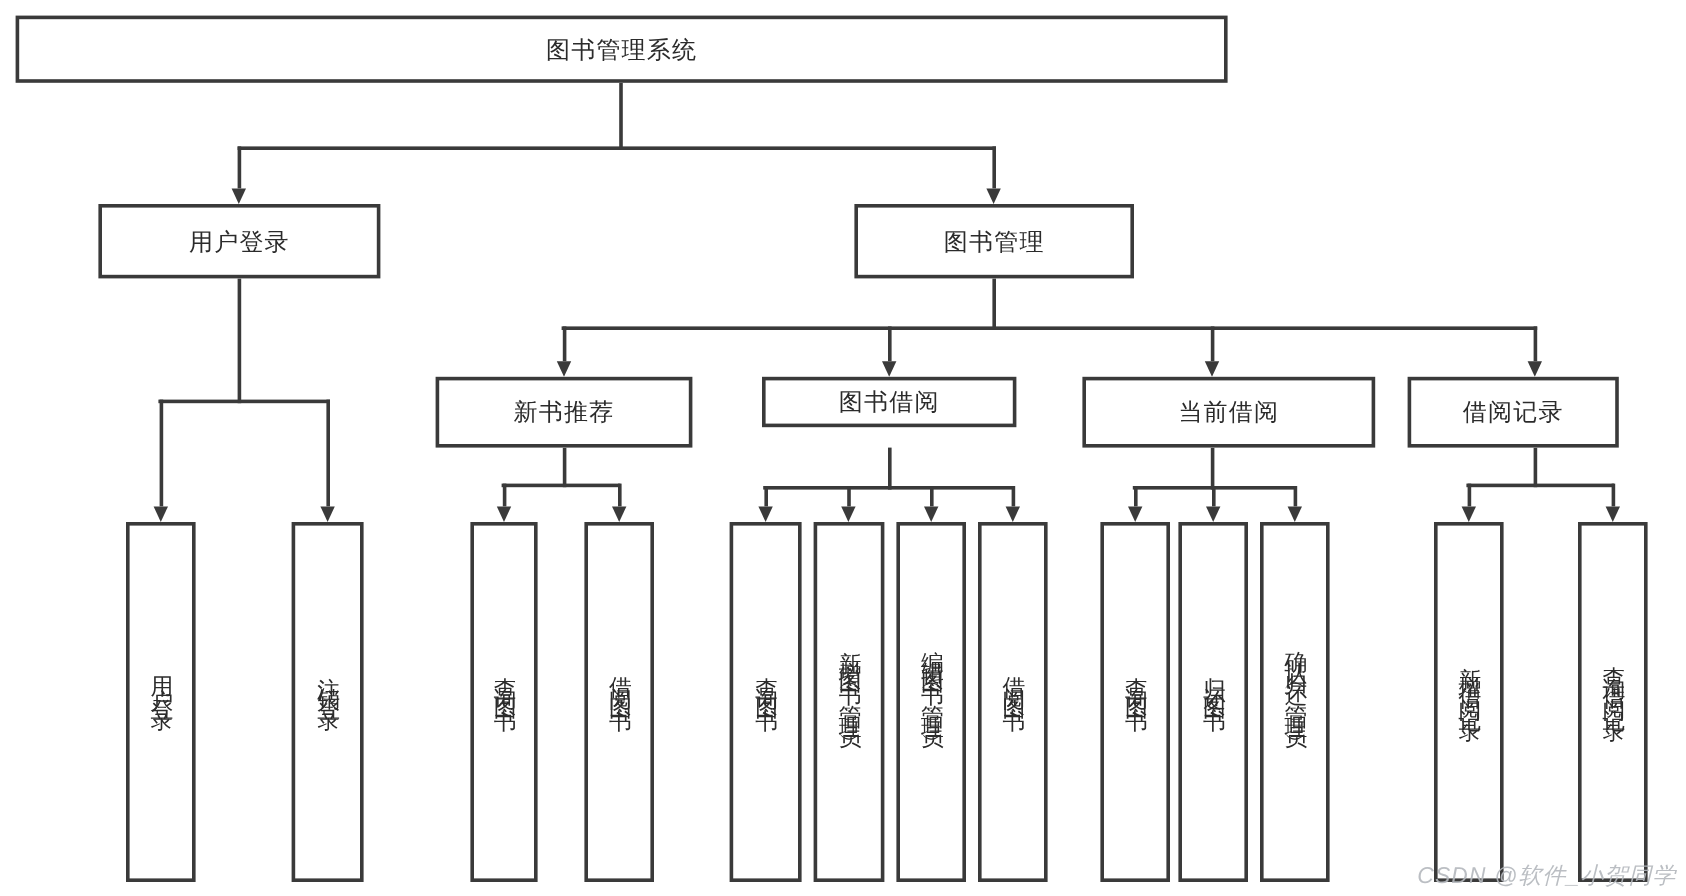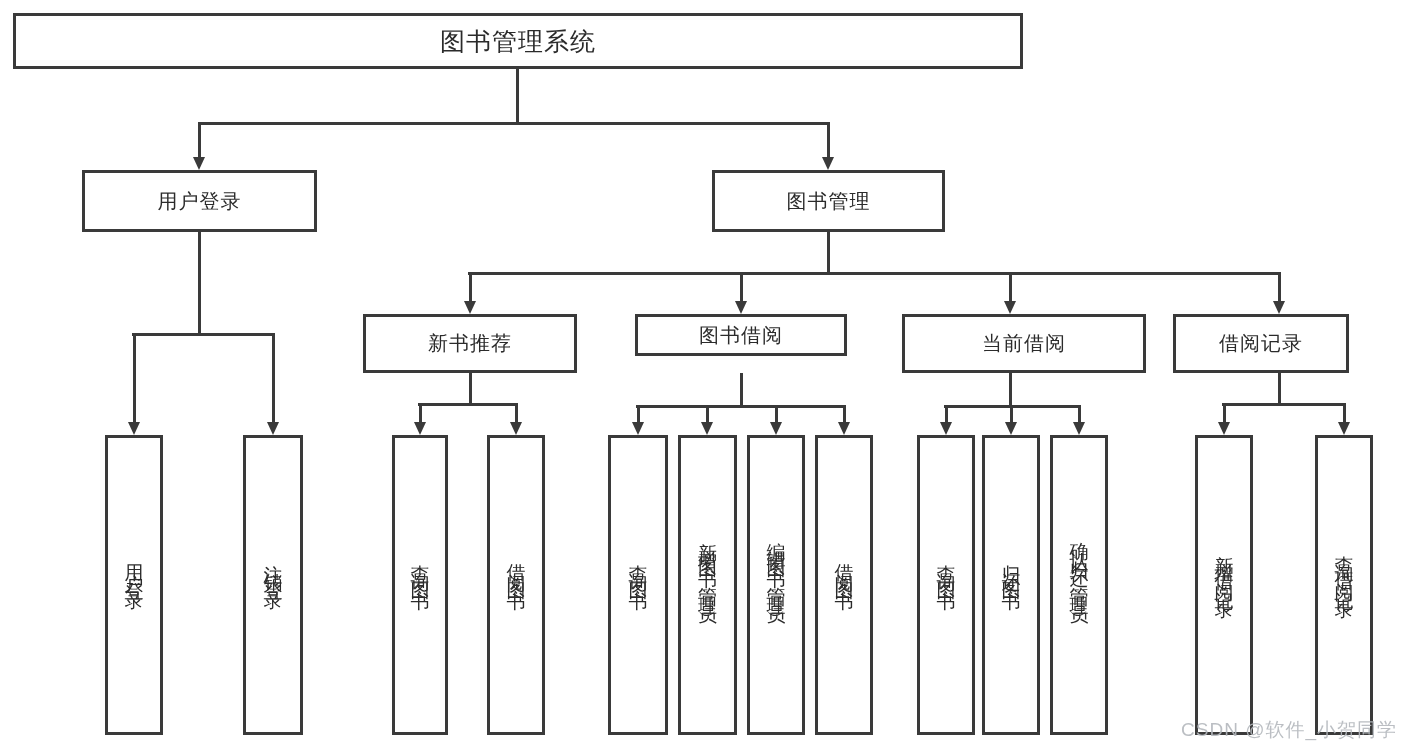--- a/index.html
+++ b/index.html
@@ -14,21 +14,21 @@
     position:absolute;
     box-sizing:border-box;
     background:#ffffff;
     border:3px solid #3a3a3a;
     display:flex;align-items:center;justify-content:center;
     color:#2b2b2b;
     font-size:20px;
     letter-spacing:1px;
     z-index:2;
   }
-  .root{font-size:25px;justify-content:center;}
+  .root{font-size:20px;justify-content:center;}
   .leaf{
     font-size:19px;
     padding-bottom:36px;
   }
   .vtext{
     writing-mode:vertical-rl;
     text-orientation:mixed;
     letter-spacing:9px;
     line-height:1.05;
     white-space:nowrap;
@@ -47,20 +47,21 @@
     border-top:13px solid #3a3a3a;
   }
   .watermark{
     position:absolute;
     right:8px;bottom:4px;
     color:#b4b8bd;
     font-size:19px;
     letter-spacing:1px;
     z-index:3;
     opacity:.9;
+    font-style:italic;
   }
 </style>
 </head>
 <body>
 
 <div id="canvas">
 
   <div class="box root" style="left:13px;top:13px;width:1010px;height:56px">
     <span>图书管理系统</span>
   </div>

